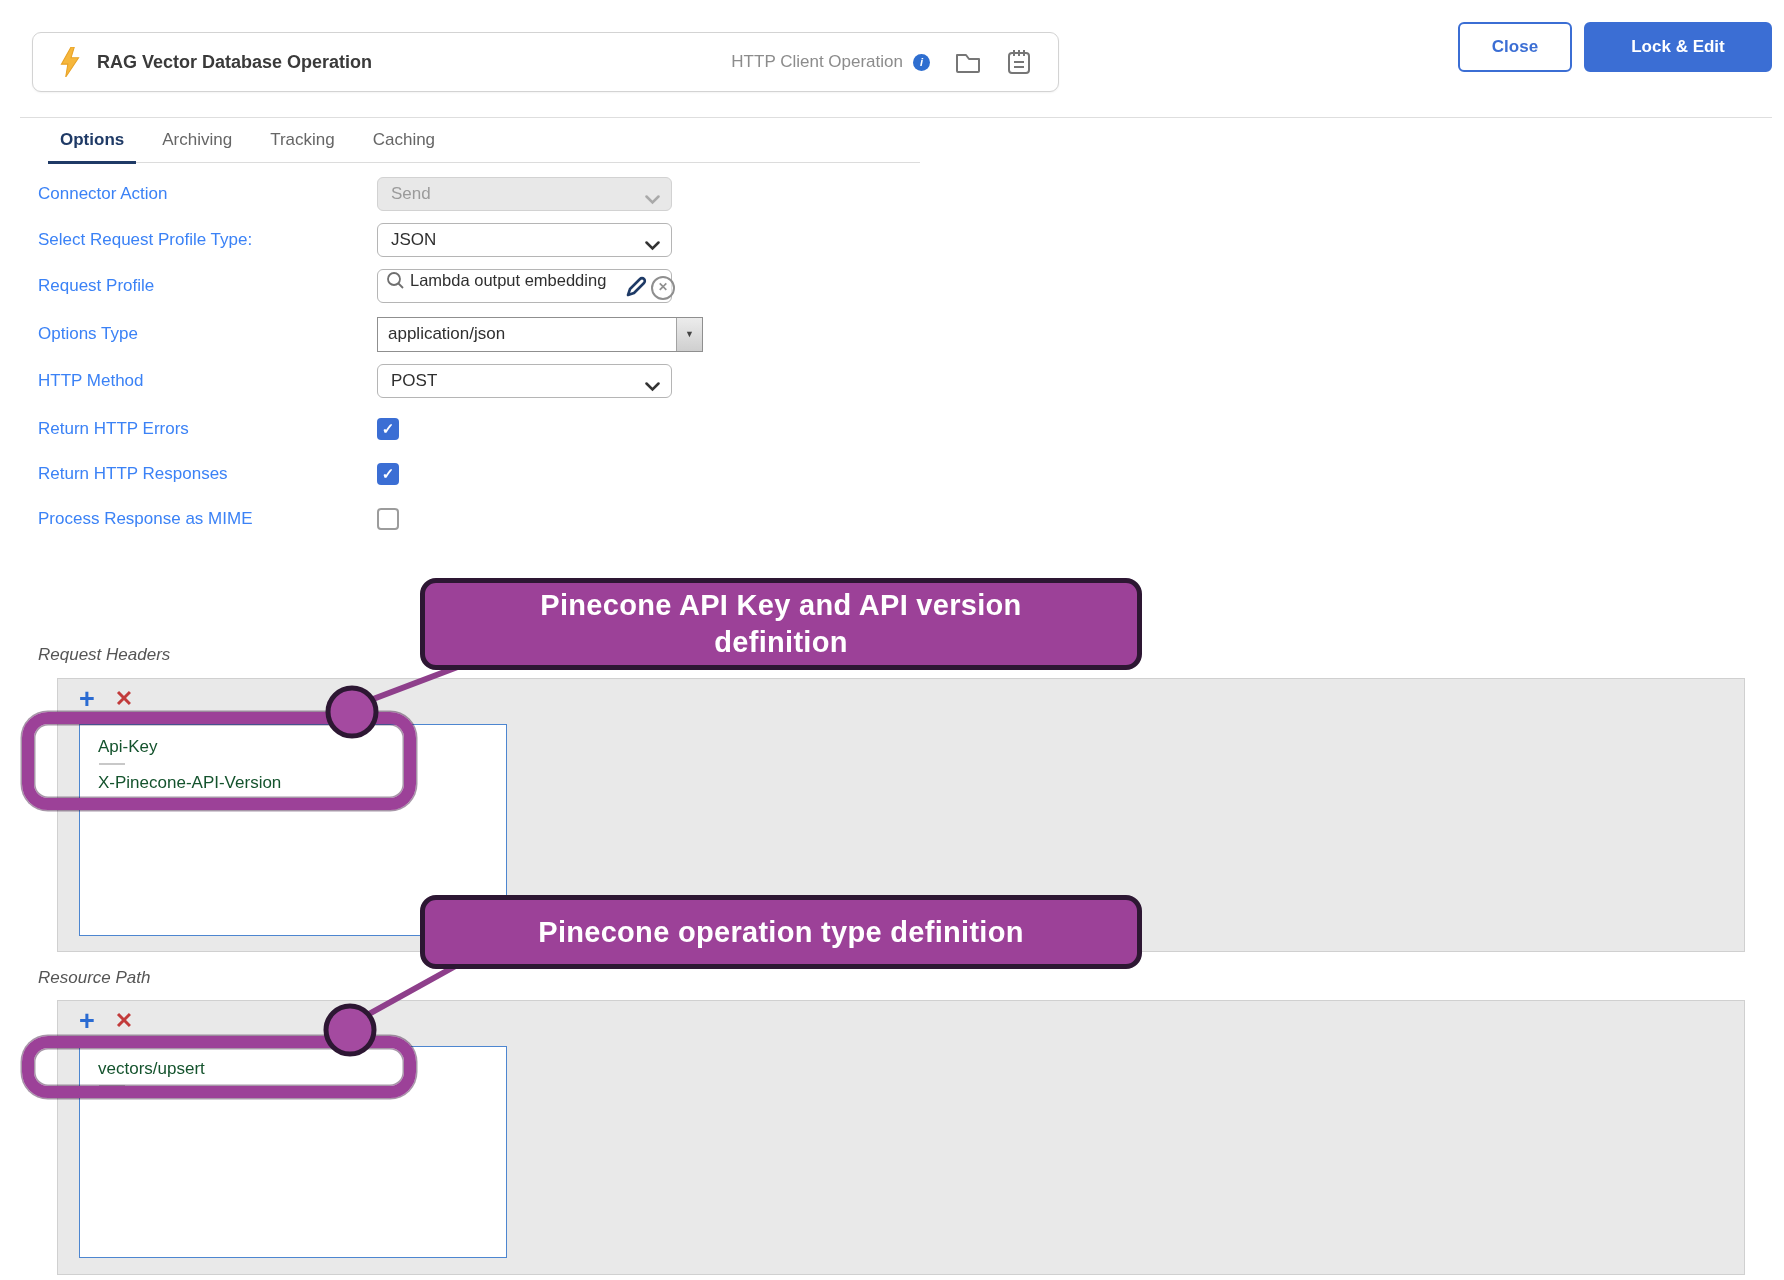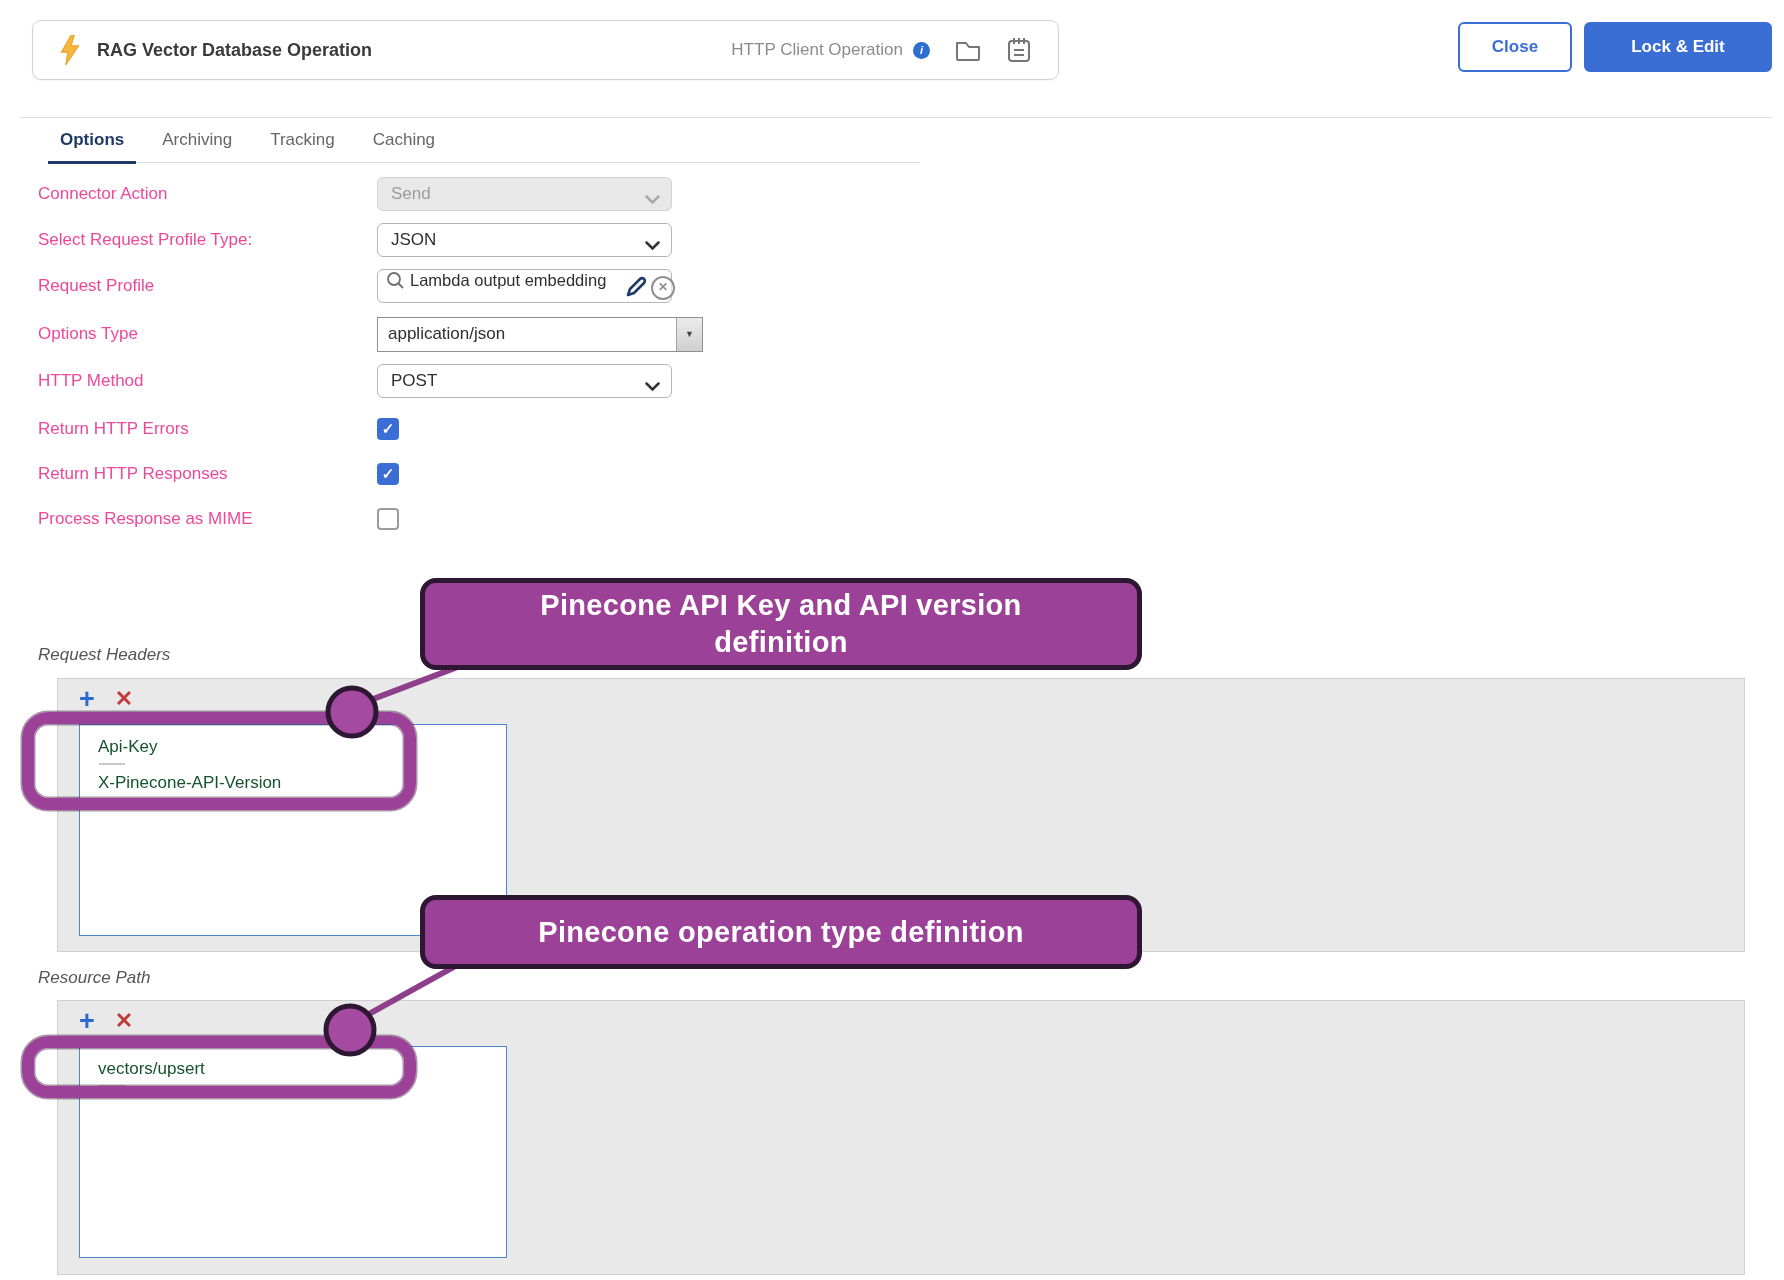--- a/index.html
+++ b/index.html
@@ -1,20 +1,20 @@
 <!DOCTYPE html>
 <html><head>
 <meta charset="utf-8">
 <style>
   html,body{margin:0;padding:0;background:#ffffff;}
   .canvas{position:relative;width:1784px;height:1280px;background:#fff;
     font-family:"Liberation Sans",sans-serif;overflow:hidden;}
 
   
-  .header-card{position:absolute;left:32px;top:20px;width:1025px;height:58px;
+  .header-card{position:absolute;left:32px;top:32px;width:1025px;height:58px;
     border:1px solid #d3d3d3;border-radius:9px;background:#fff;
     display:flex;align-items:center;box-shadow:0 1px 2px rgba(0,0,0,.05);}
   .bolt{margin-left:26px;display:flex;align-items:center;}
   .op-title{margin-left:16px;font-size:18px;font-weight:700;color:#3a3a3a;}
   .op-type-wrap{margin-left:auto;display:flex;align-items:center;gap:10px;margin-right:26px;}
   .op-type{font-size:17px;color:#8c8c8c;}
   .info-dot{width:17px;height:17px;border-radius:50%;background:#2e6ed0;color:#fff;
     font-size:11px;font-weight:700;font-style:italic;text-align:center;line-height:17px;}
   .hdr-icon{margin-left:14px;display:flex;align-items:center;}
 
@@ -27,21 +27,21 @@
 
   
   .tabs{position:absolute;left:48px;top:130px;display:flex;align-items:flex-end;
     width:872px;border-bottom:1px solid #dcdcdc;}
   .tab{font-size:17px;color:#666;padding:0 12px 12px 12px;margin-right:14px;cursor:pointer;}
   .tab.active{color:#1f3a66;font-weight:700;border-bottom:3px solid #1f3a66;margin-bottom:-2px;padding-bottom:11px;}
 
   
   .form{position:absolute;left:38px;top:177px;}
   .frow{display:flex;align-items:center;height:34px;margin-bottom:12px;}
-  .flabel{width:339px;font-size:17px;color:#ec4899;}
+  .flabel{width:339px;font-size:17px;color:#3b82f6;}
   .select{position:relative;width:295px;height:34px;box-sizing:border-box;background:#fff;
     border:1.5px solid #b5b5b5;border-radius:6px;display:flex;align-items:center;
     padding:0 30px 0 13px;font-size:17px;color:#2f2f2f;cursor:pointer;}
   .select .chev{position:absolute;right:11px;top:12px;}
   .select.disabled{background:#e8e8e8;color:#9b9b9b;border-color:#d2d2d2;}
   .combobox{position:relative;width:326px;height:35px;box-sizing:border-box;background:#fff;
     border:1px solid #8f8f8f;display:flex;align-items:center;padding:0 34px 0 10px;
     font-size:17px;color:#2f2f2f;cursor:pointer;}
   .combo-btn{position:absolute;right:0;top:0;bottom:0;width:25px;
     background:linear-gradient(#ececec,#cfcfcf);border-left:1px solid #a3a3a3;

